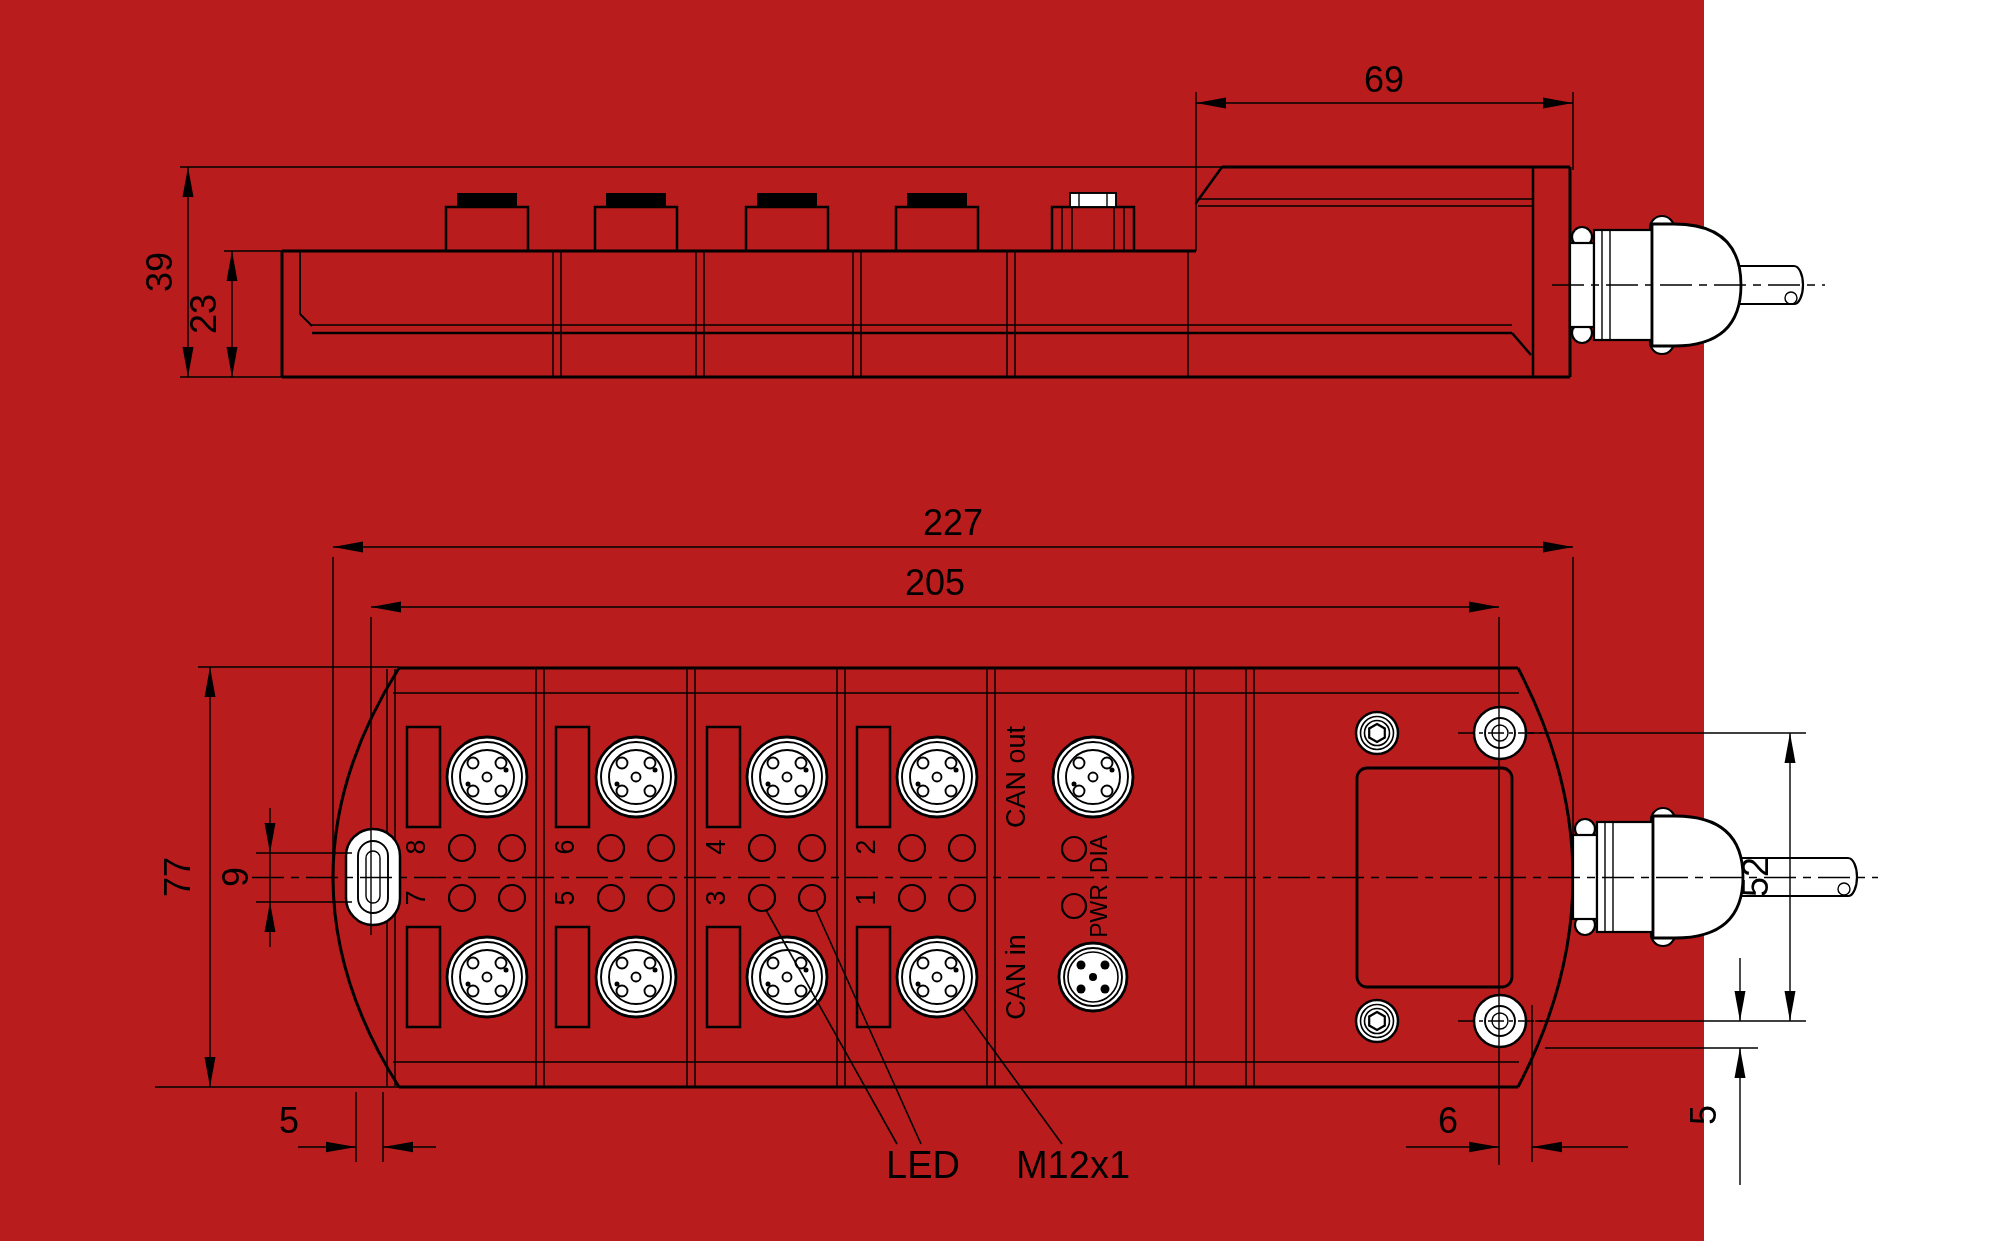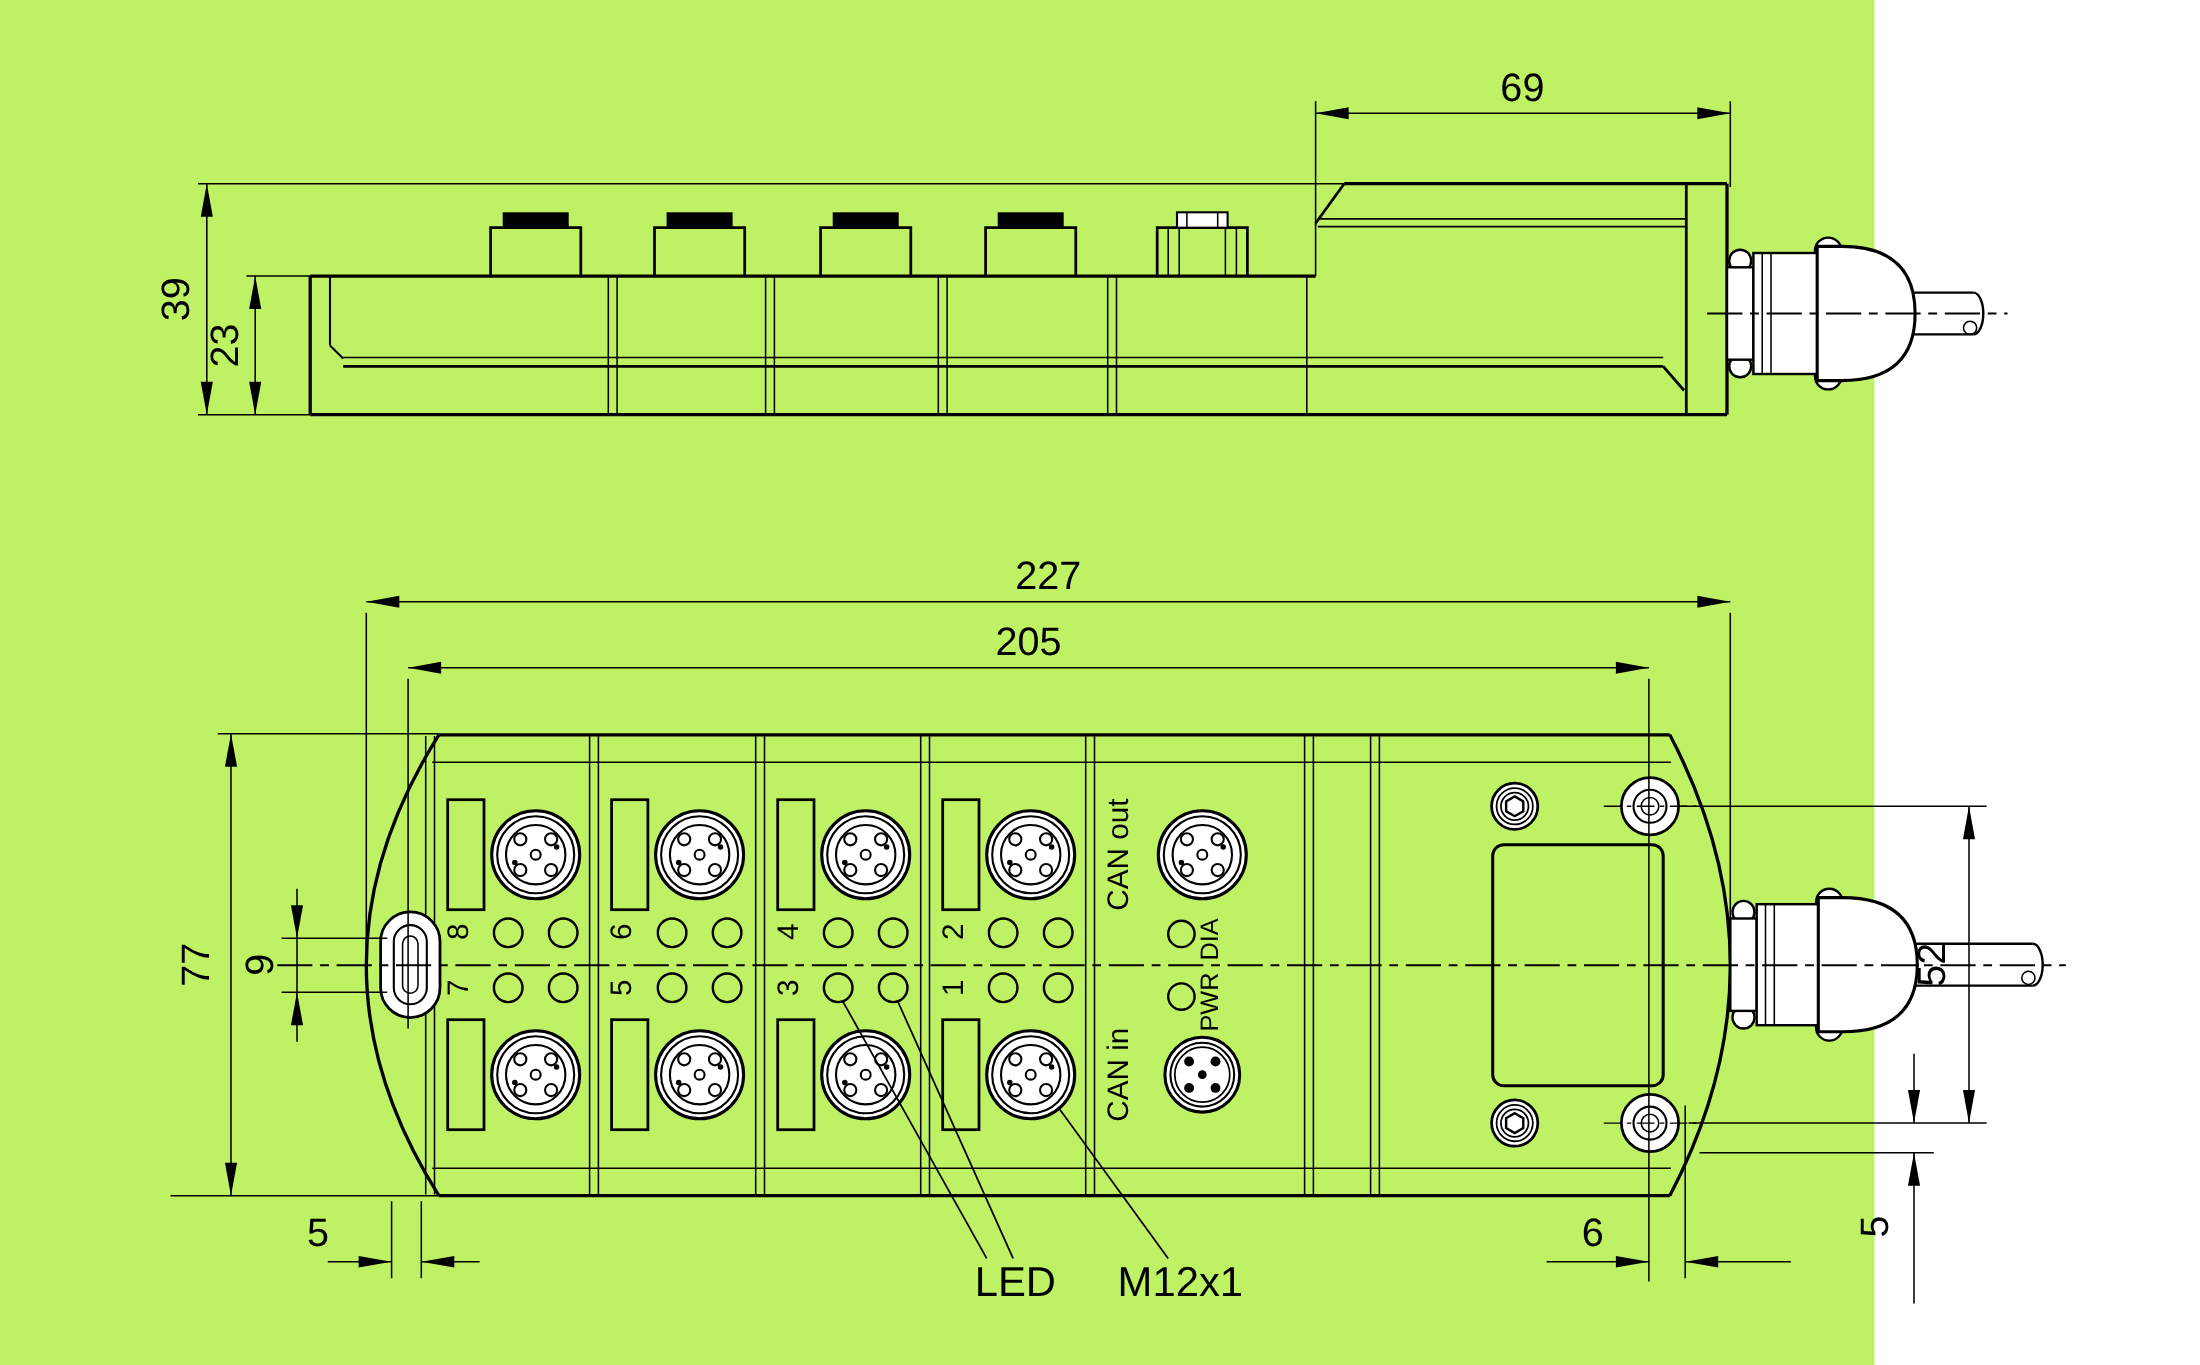--- a/index.html
+++ b/index.html
@@ -1,16 +1,16 @@
 <!DOCTYPE html>
 <html><head>
 <meta charset="utf-8">
 <style>
   html,body{margin:0;padding:0;background:#fff}
-  .stage{width:1704px;height:1241px;background:#bef264;position:relative;font-family:"Liberation Sans",sans-serif}
+  .stage{width:1704px;height:1241px;background:#b91c1c;position:relative;font-family:"Liberation Sans",sans-serif}
   svg{display:block}
   
   .s3{stroke:#000;stroke-width:3;fill:none;stroke-linejoin:round}
   .s28{stroke:#000;stroke-width:2.8;fill:none;stroke-linejoin:round}
   .s25{stroke:#000;stroke-width:2.5;fill:none}
   .s22{stroke:#000;stroke-width:2.2;fill:none}
   .s2{stroke:#000;stroke-width:1.9;fill:none}
   .s16{stroke:#000;stroke-width:1.6;fill:none}
   .t{stroke:#000;stroke-width:1.4;fill:none}
   .cl{stroke:#000;stroke-width:1.6;fill:none;stroke-dasharray:32 7 8 7}

